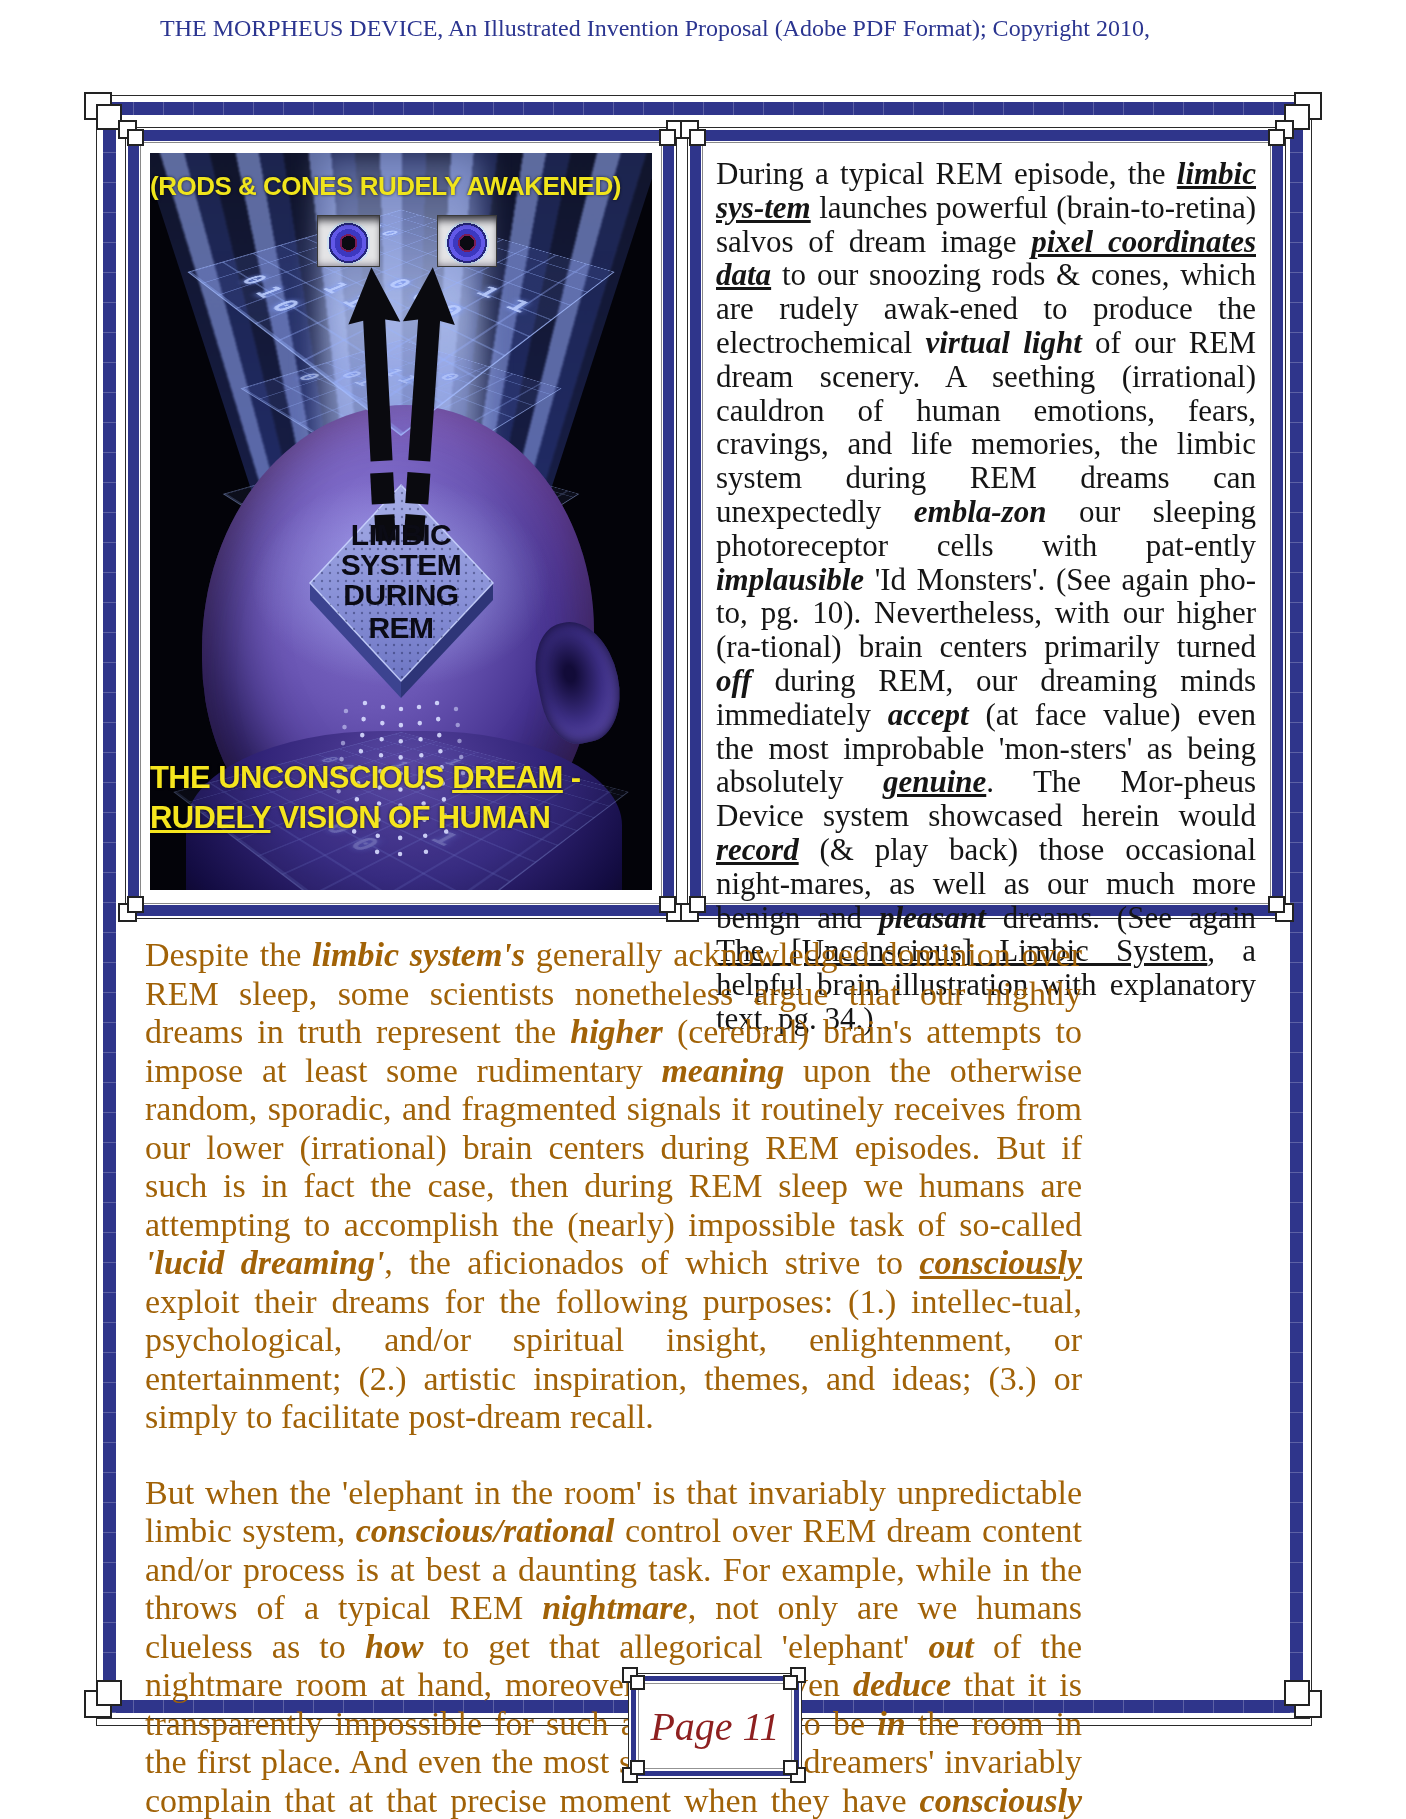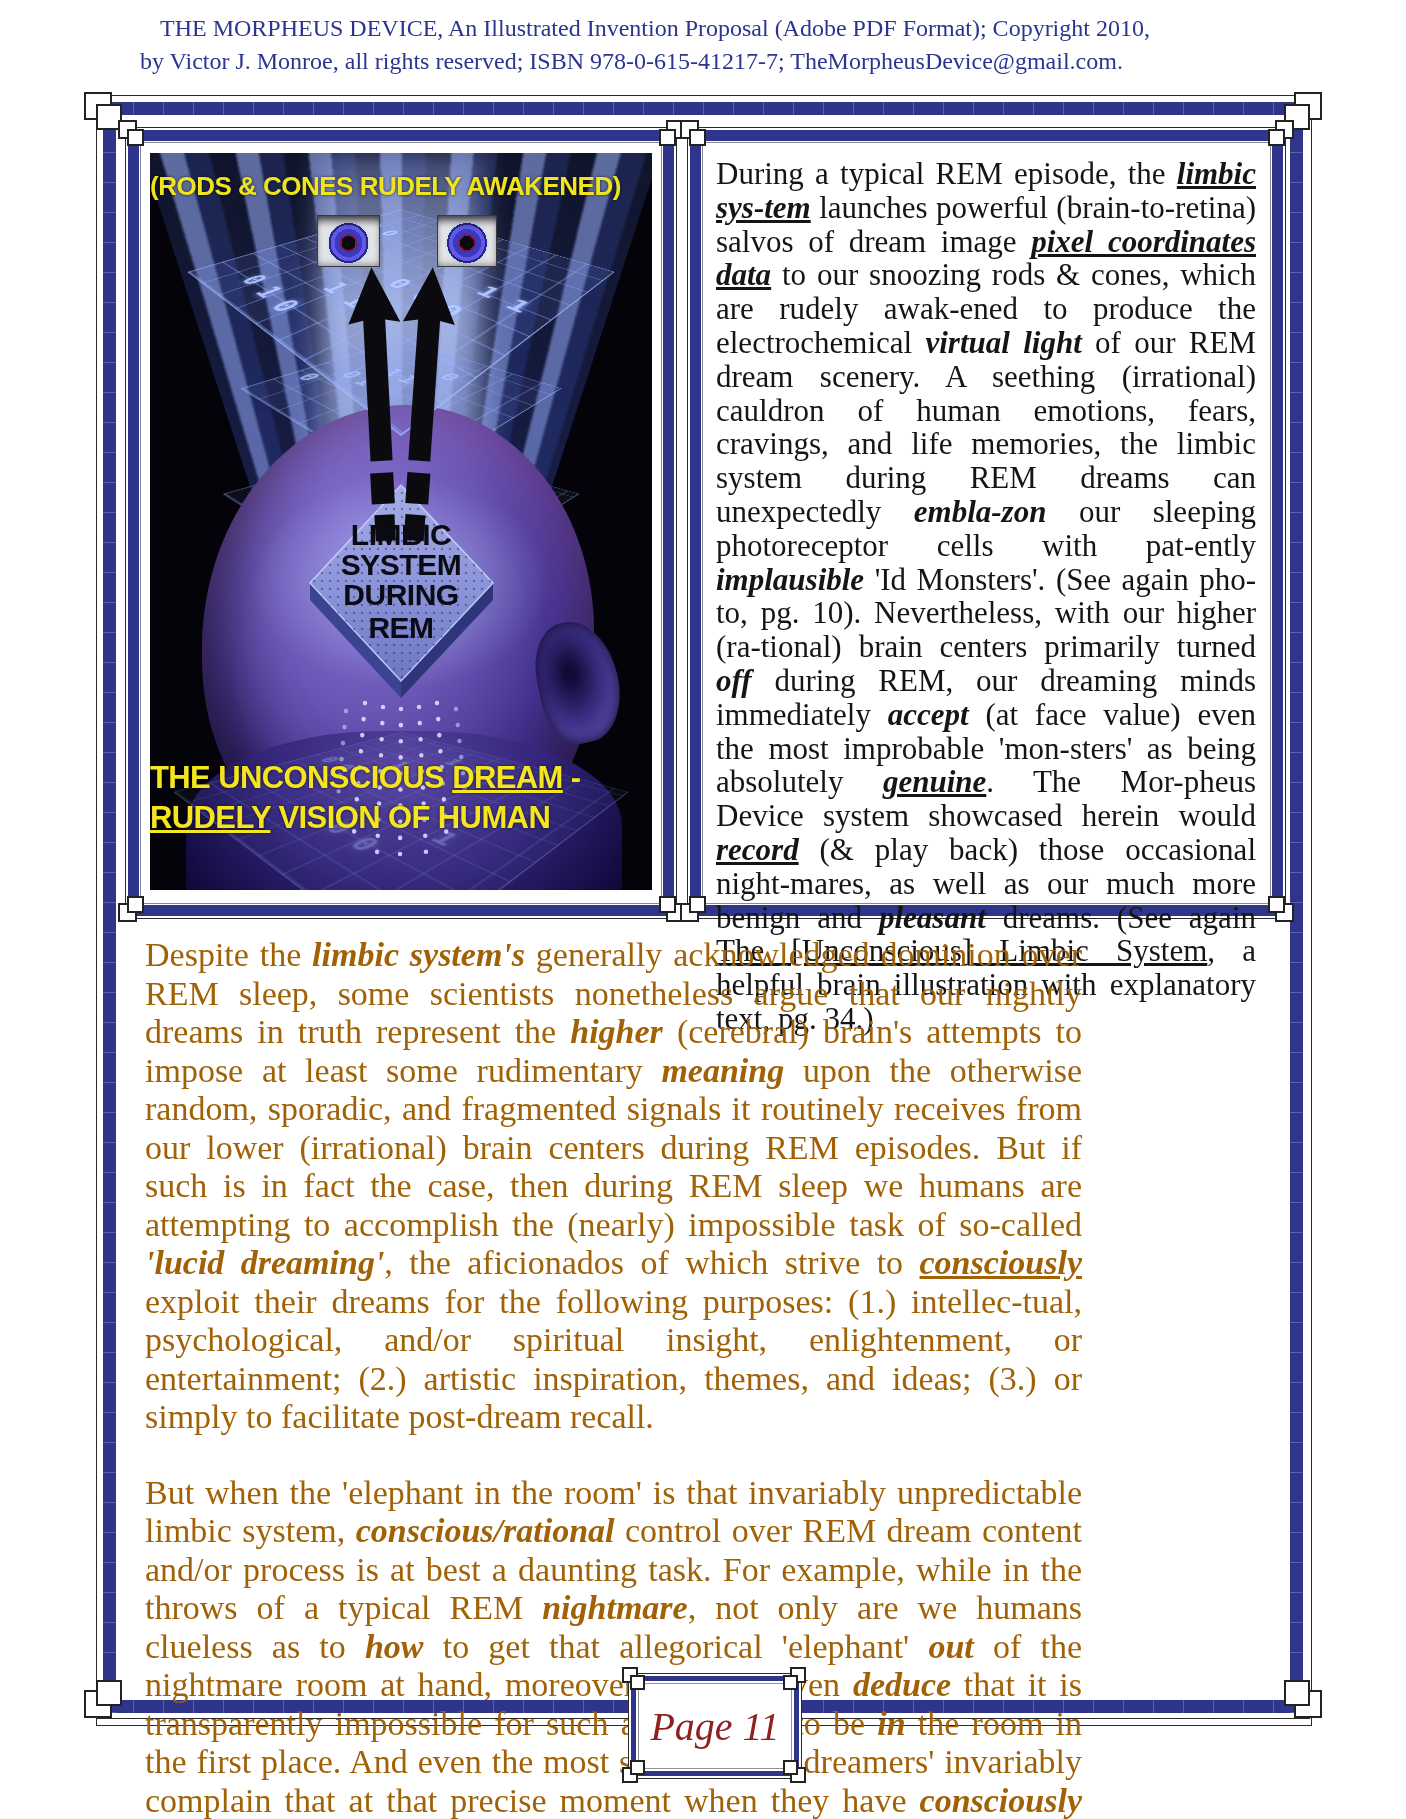--- a/index.html
+++ b/index.html
@@ -97,21 +97,20 @@
   .pgnum{position:absolute;inset:0;display:flex;align-items:center;justify-content:center;
       font-style:italic;font-size:40px;color:#8e2020;}
 </style>
 </head>
 <body>
 
 <div class="page">
 
   <div class="hdr">
     <div class="l1">THE MORPHEUS DEVICE, An Illustrated Invention Proposal (Adobe PDF Format); Copyright 2010,</div>
-    <div class="l2">by Victor J. Monroe, all rights reserved; ISBN 978-0-615-41217-7; TheMorpheusDevice@gmail.com.</div>
   </div>
 
   <div class="thinrect" style="left:96px;top:95px;width:1214px;height:1629px;"></div>
   <div class="band" style="left:103px;top:102px;width:1200px;height:13px;"></div>
   <div class="band" style="left:103px;top:1700px;width:1200px;height:13px;"></div>
   <div class="band v" style="left:103px;top:102px;width:13px;height:1611px;"></div>
   <div class="band v" style="left:1290px;top:102px;width:13px;height:1611px;"></div>
   <div class="hline" style="left:96px;top:1718px;width:1214px;"></div>
 
   <div class="orn o28 tl" style="left:84px;top:92px;"></div>

